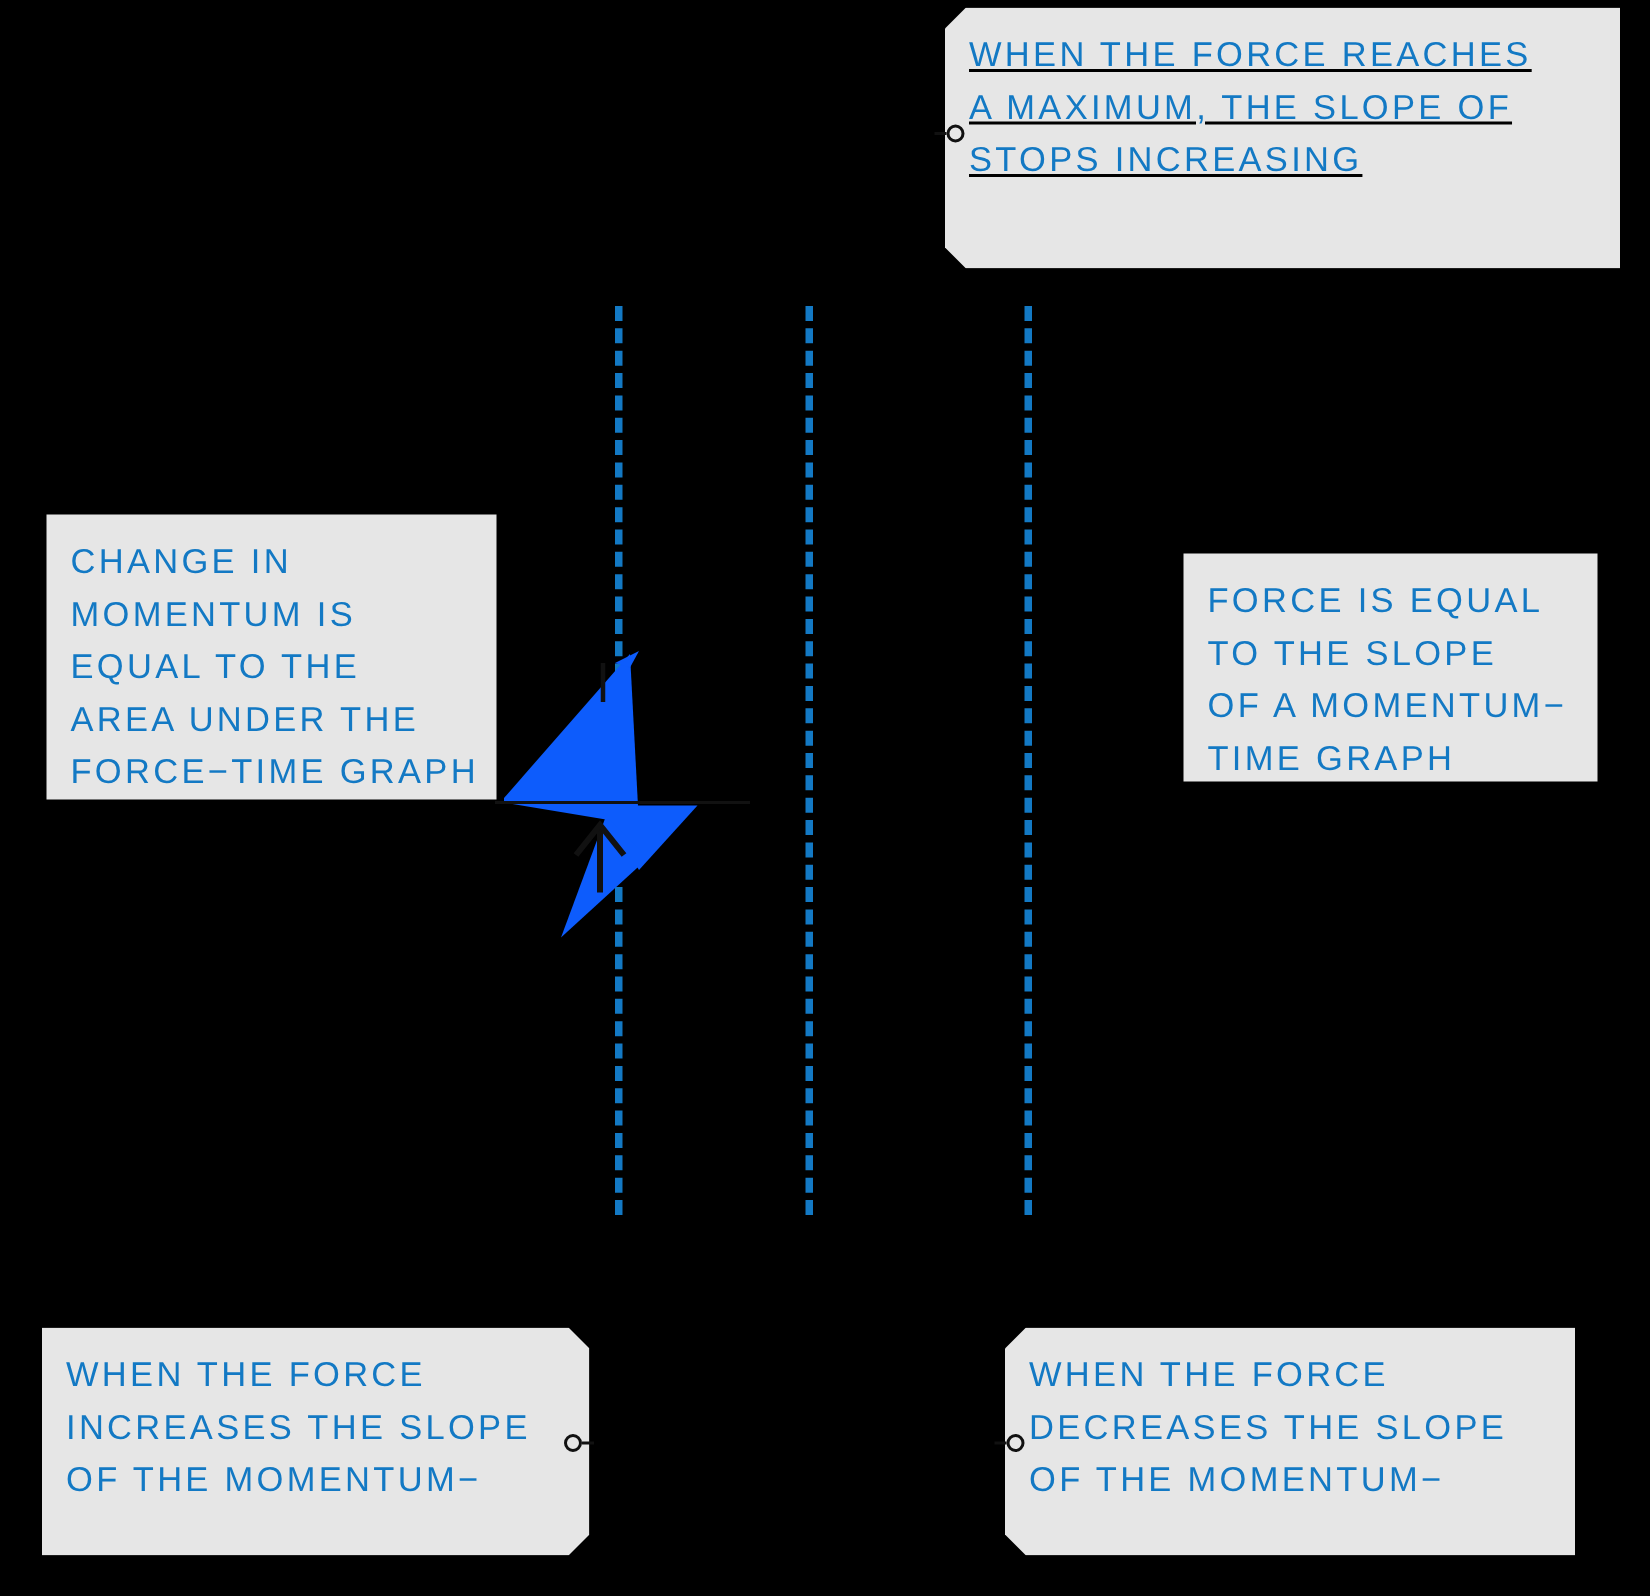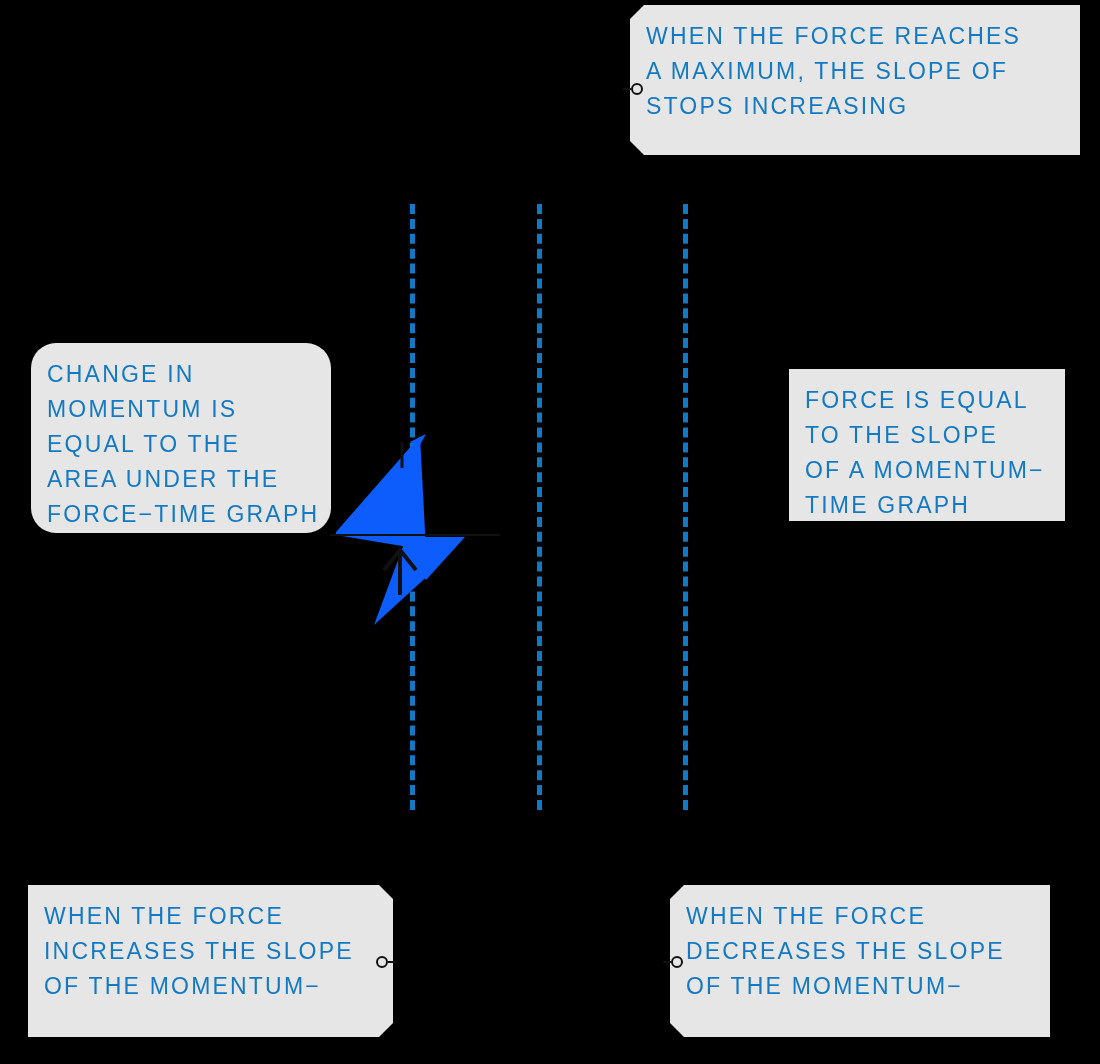--- a/index.html
+++ b/index.html
@@ -118,31 +118,31 @@
 
       <g stroke="#111111" stroke-width="4" fill="none">
         <line x1="70" y1="175" x2="70" y2="132"></line>
         <polyline points="54,150 70,130 86,150"></polyline>
       </g>
 
       <line x1="0" y1="115" x2="170" y2="115" stroke="#111111" stroke-width="2"></line>
     </svg>
   </div>
 
-  <div class="callout bevel-left" style="left:630px; top:5px; width:450px; height:150px;">
+  <div class="callout bevel-left" style="left:630px; top:5px; width:450px; height:174px;text-decoration:underline;">
     <span class="line">WHEN THE FORCE REACHES</span>
     <span class="line">A MAXIMUM, THE SLOPE OF</span>
     <span class="line">STOPS  INCREASING</span>
   </div>
   <div class="connector left" style="left:623px; top:82px;">
     <span class="stem"></span>
     <span class="dot"></span>
   </div>
 
-  <div class="callout" style="left:31px; top:343px; width:300px; height:190px;border-radius:25px;">
+  <div class="callout" style="left:31px; top:343px; width:300px; height:190px;">
     <span class="line">CHANGE  IN</span>
     <span class="line">MOMENTUM  IS</span>
     <span class="line">EQUAL  TO  THE</span>
     <span class="line">AREA  UNDER  THE</span>
     <span class="line">FORCE−TIME  GRAPH</span>
   </div>
 
   <div class="callout" style="left:789px; top:369px; width:276px; height:152px;">
     <span class="line">FORCE  IS  EQUAL</span>
     <span class="line">TO  THE  SLOPE</span>

